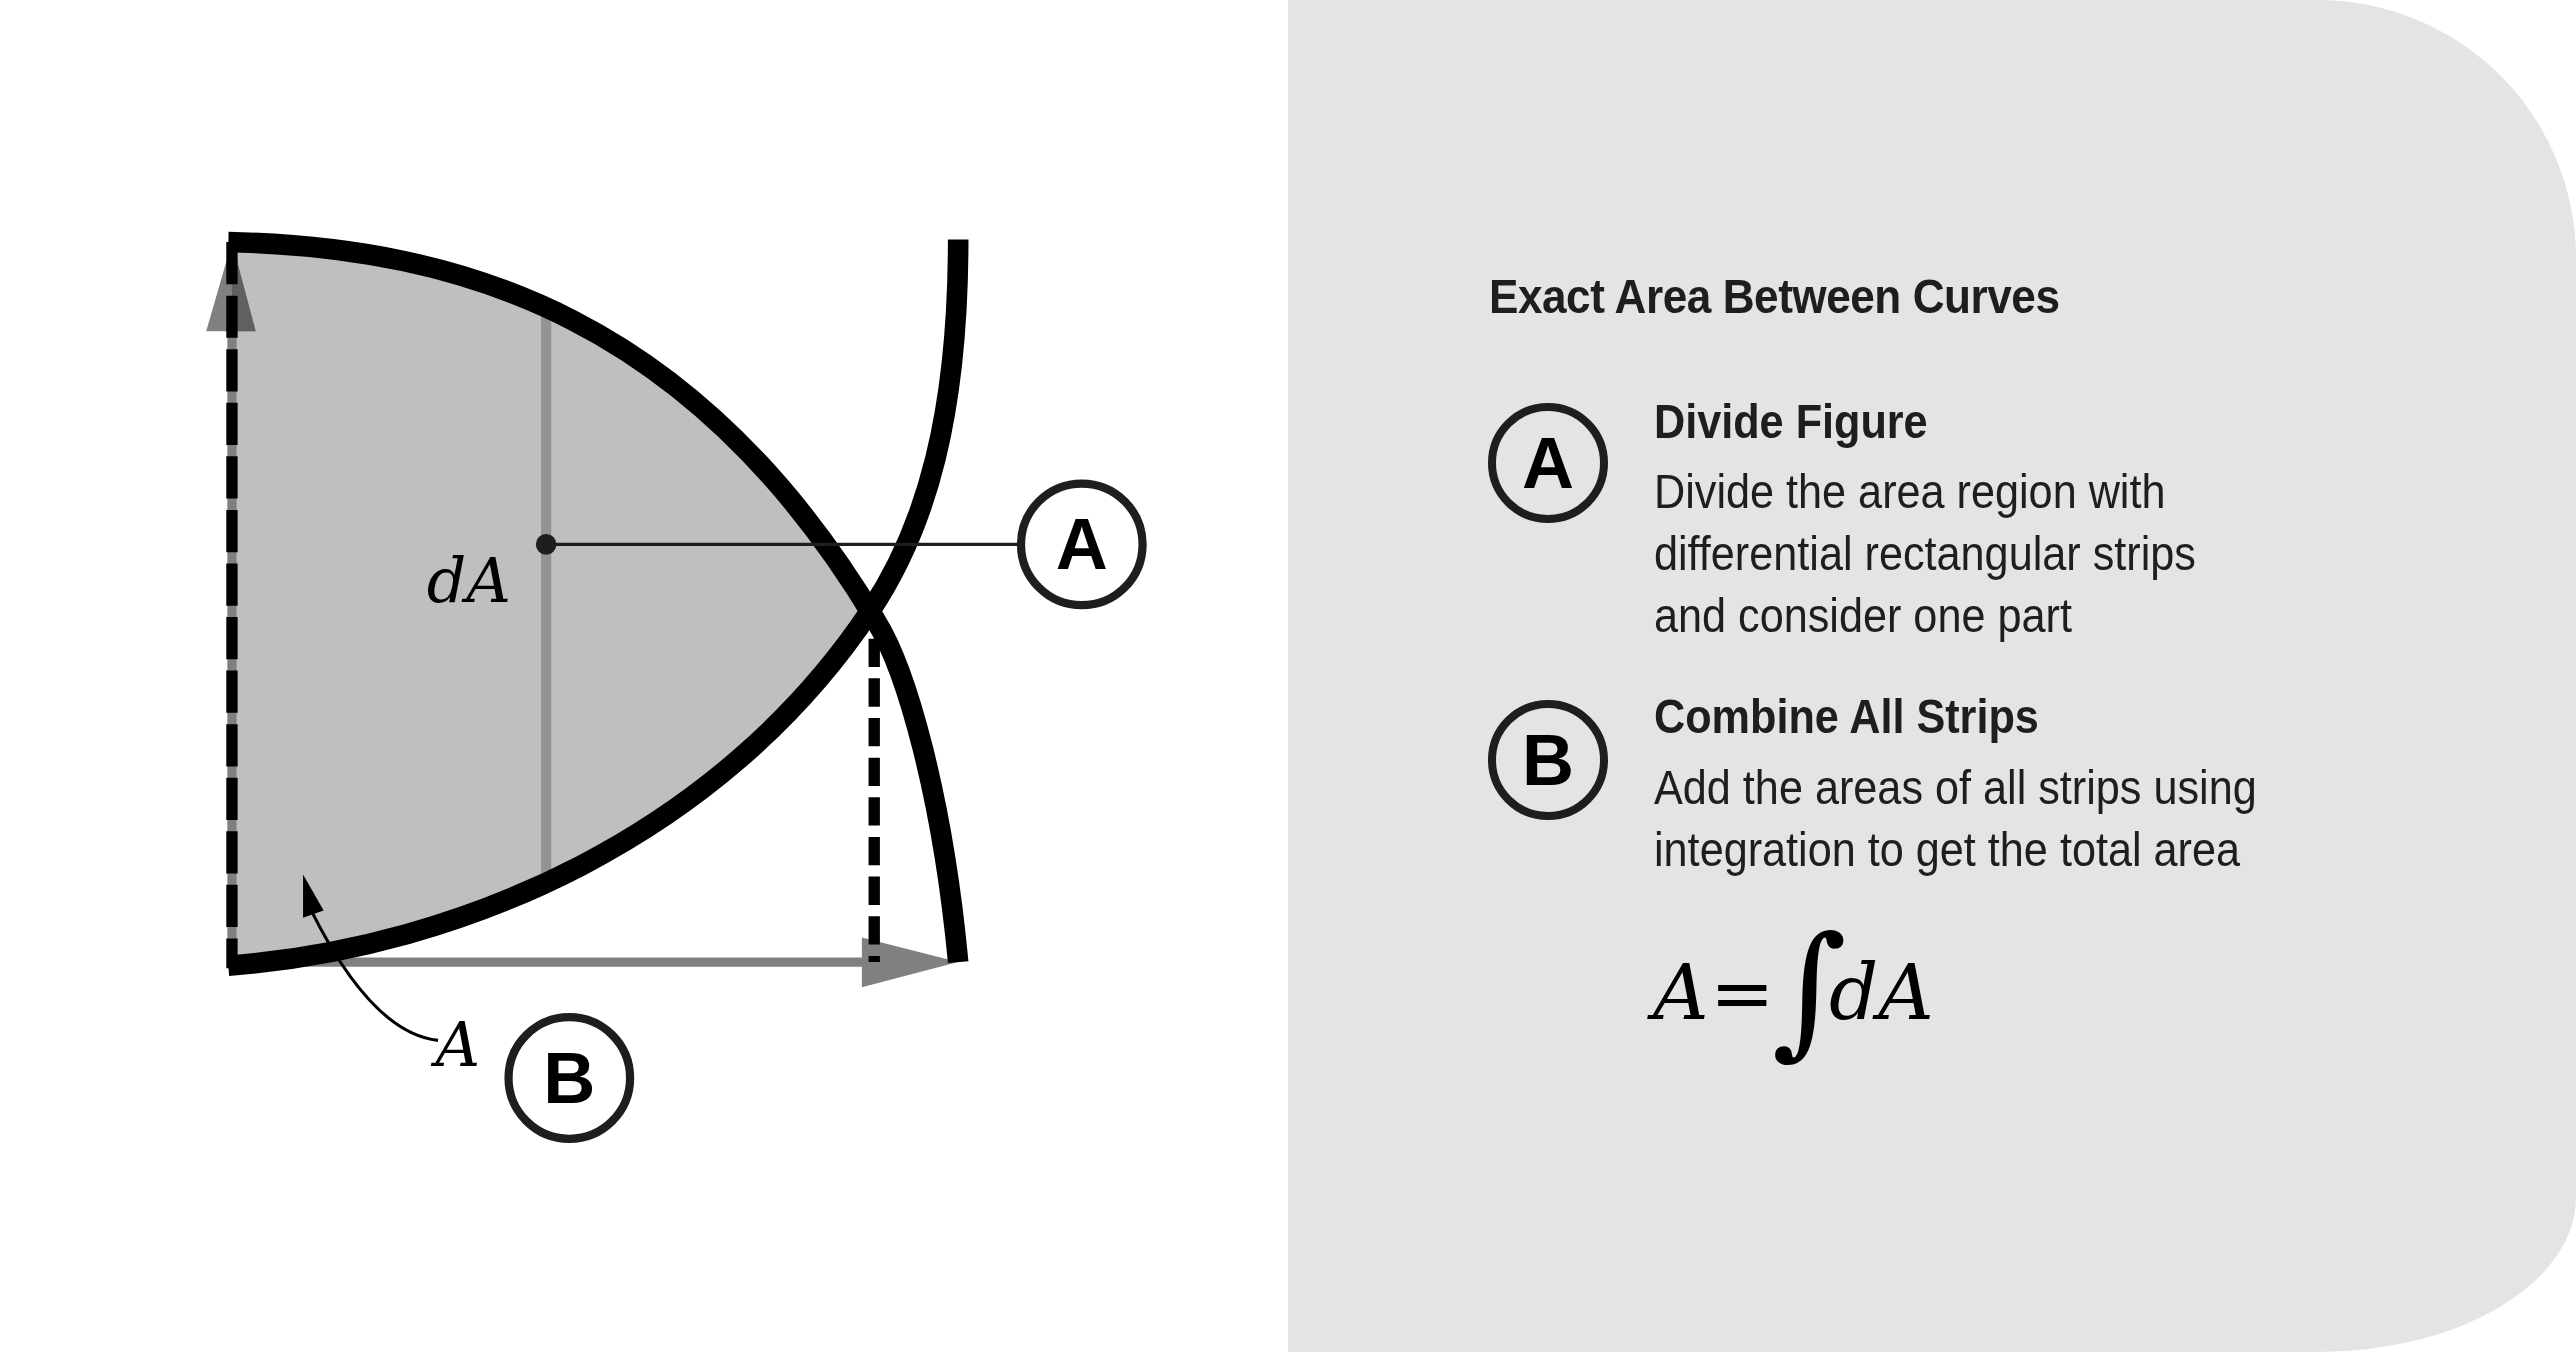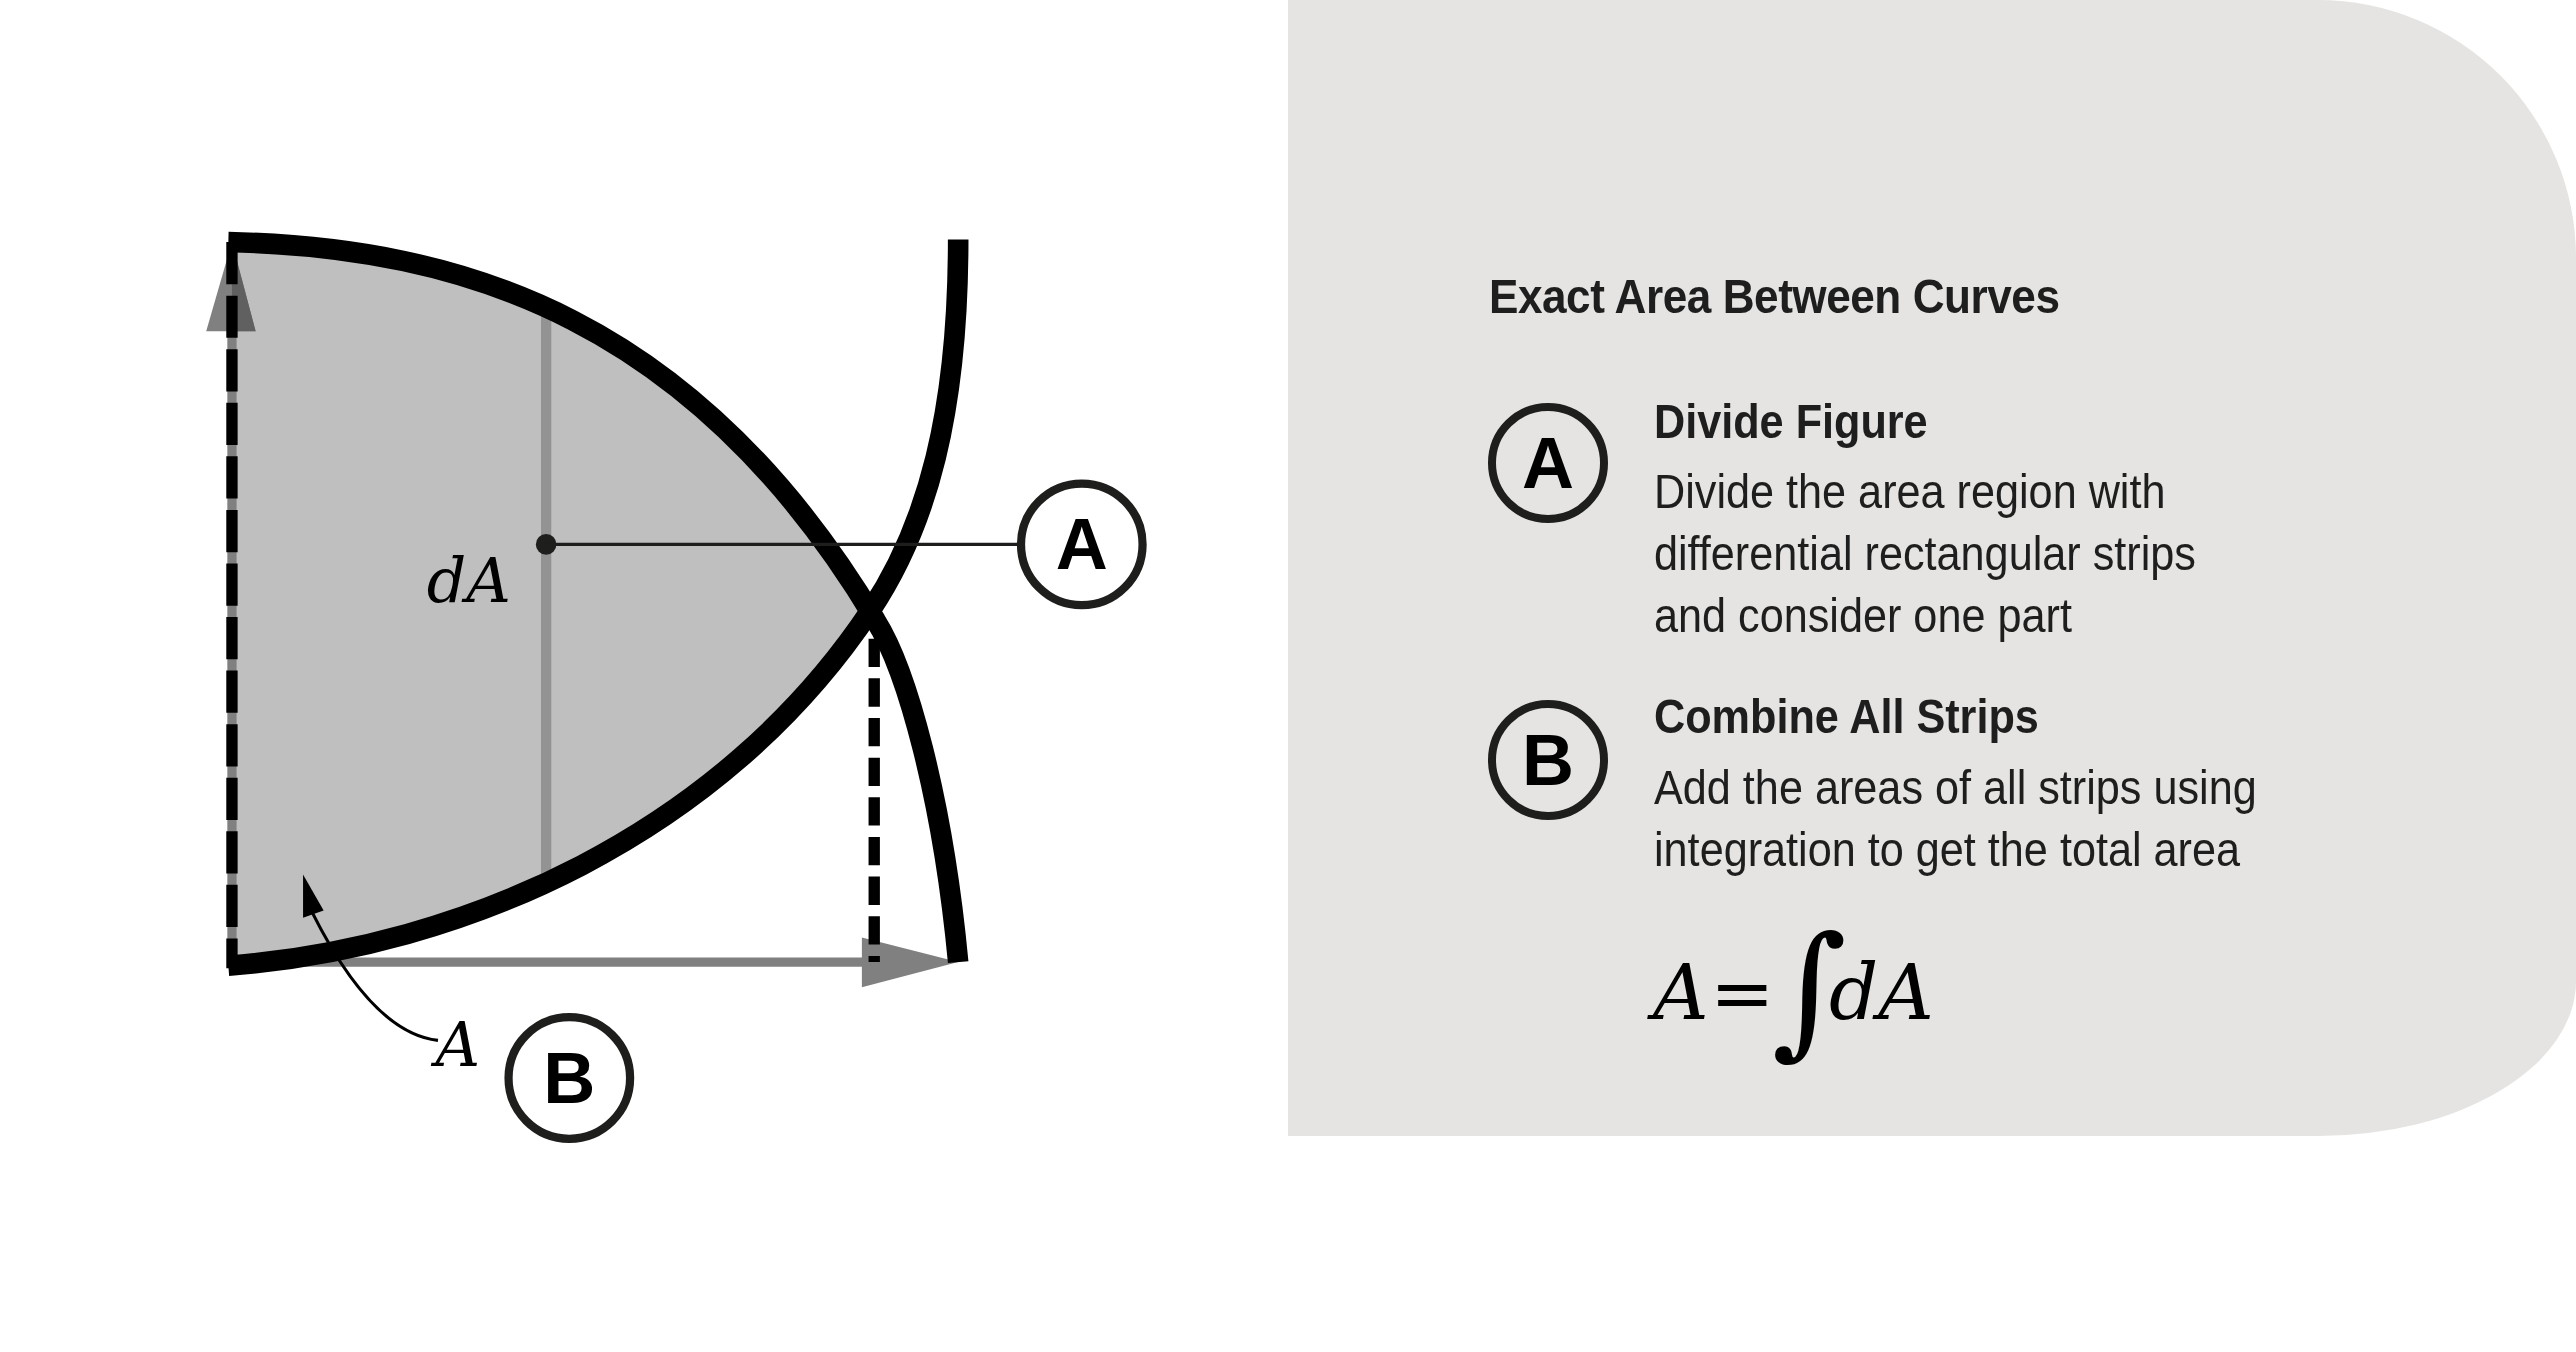--- a/index.html
+++ b/index.html
@@ -1,19 +1,19 @@
 <!DOCTYPE html>
 <html style="font-size:8.2px"><head>
 <meta charset="utf-8">
 <style>
   html, body { margin:0; padding:0; background:#ffffff; }
   body { width:2576px; height:1352px; position:relative; overflow:hidden; font-family:"Liberation Sans", sans-serif; }
   #diagram { position:absolute; left:0; top:0; width:1288px; height:1352px; }
   #panel {
-    position:absolute; left:1288px; top:0; width:1288px; height:1136px;
+    position:absolute; left:1288px; top:0; width:1288px; height:1352px;
     background:#e5e4e2;
     border-top-right-radius:258px 258px;
     border-bottom-right-radius:258px 155px;
   }
   .title {
     position:absolute; left:201px; top:268px;
     font-weight:bold; font-size:49px; color:#1e1e1e; letter-spacing:-0.5px;
     font-family:"Liberation Sans", sans-serif; transform:scaleX(0.9); transform-origin:left top;
   }
   .step { position:absolute; left:0; width:1288px; }

